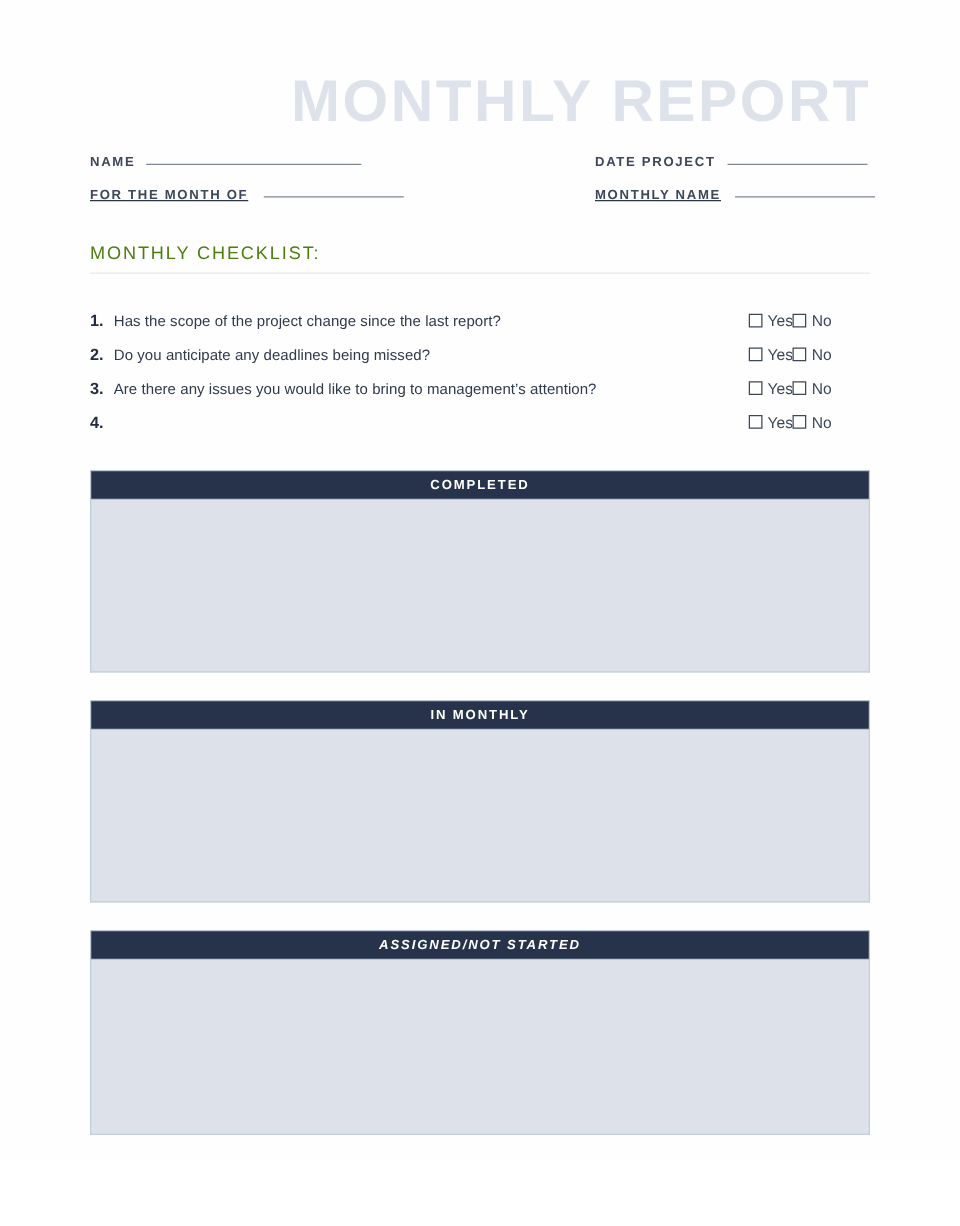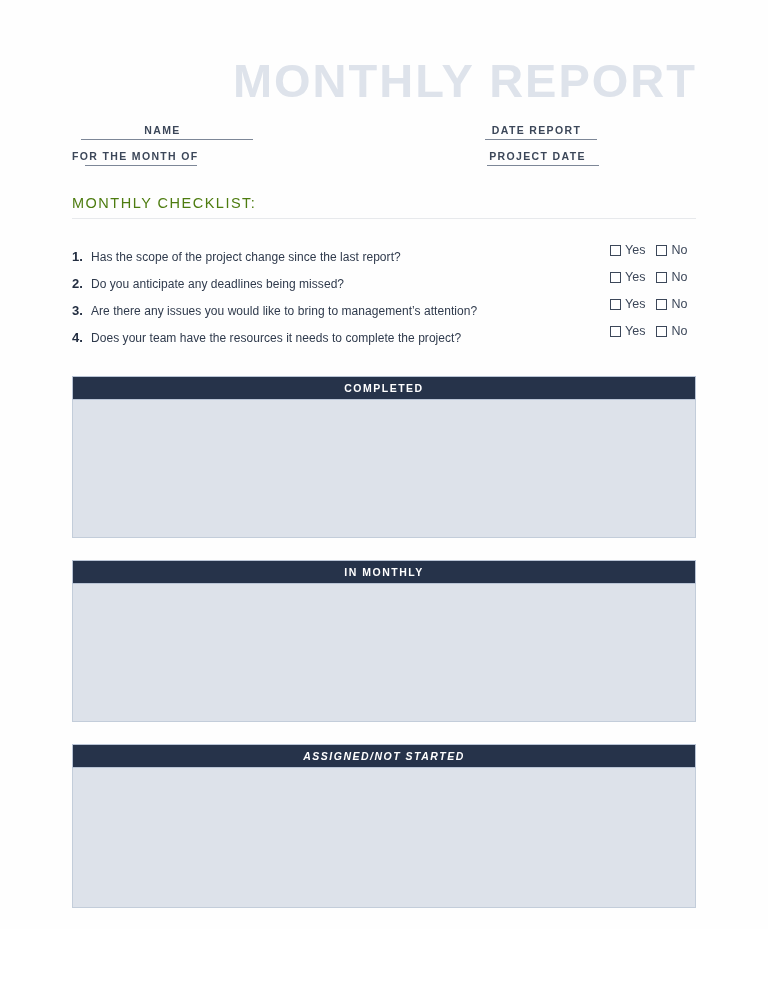--- a/index.html
+++ b/index.html
@@ -41,27 +41,26 @@
   .form-area {
     position: absolute;
     left: 72px;
     top: 124px;
     width: 624px;
     height: 52px;
   }
   .field-row {
     position: absolute;
     display: flex;
-    align-items: center;
-    flex-direction: column;
+    align-items: flex-end;
   }
   .field-row.left  { left: 0; }
   .field-row.right { left: 404px; }
   .row1 { top: 0px; }
-  .row2 { top: 26px; }
+  .row2 { top: 26px; text-decoration: underline; }
 
   .field-label {
     font-size: 10.5px;
     font-weight: 700;
     letter-spacing: 1.35px;
     color: #3c4759;
     white-space: nowrap;
   }
   .field-rule {
     height: 1px;
@@ -116,26 +115,25 @@
   }
   .q-text {
     font-size: 12px;
     font-weight: 400;
     color: #2f3a4c;
     letter-spacing: 0.05px;
     white-space: nowrap;
   }
   .answers {
     position: absolute;
-    left: 538px;
+    left: 527px;
     top: 0;
     height: 27px;
     display: flex;
-    align-items: flex-start;
-    gap: 11px;
+    align-items: center;
   }
   .answer {
     display: flex;
     align-items: center;
     gap: 4px;
   }
   .checkbox {
     width: 11px;
     height: 11px;
     border: 1.5px solid #3c4759;
@@ -198,26 +196,26 @@
       <span class="field-label">NAME</span>
       <span class="field-rule rule-name"></span>
     </div>
 
     <div class="field-row left row2">
       <span class="field-label">FOR THE MONTH OF</span>
       <span class="field-rule rule-month"></span>
     </div>
 
     <div class="field-row right row1">
-      <span class="field-label">DATE REPORT</span>
+      <span class="field-label">DATE PROJECT</span>
       <span class="field-rule rule-date"></span>
     </div>
 
     <div class="field-row right row2">
-      <span class="field-label">PROJECT DATE</span>
+      <span class="field-label">MONTHLY NAME</span>
       <span class="field-rule rule-project"></span>
     </div>
 
   </div>
 
   <div class="checklist-heading">MONTHLY CHECKLIST:</div>
   <div class="heading-rule"></div>
 
   <div class="checklist">
 
@@ -261,21 +259,20 @@
         </span>
         <span class="answer">
           <span class="checkbox"></span>
           <span class="answer-label">No</span>
         </span>
       </span>
     </div>
 
     <div class="check-row">
       <span class="q-num">4.</span>
-      <span class="q-text">Does your team have the resources it needs to complete the project?</span>
       <span class="answers">
         <span class="answer">
           <span class="checkbox"></span>
           <span class="answer-label">Yes</span>
         </span>
         <span class="answer">
           <span class="checkbox"></span>
           <span class="answer-label">No</span>
         </span>
       </span>

